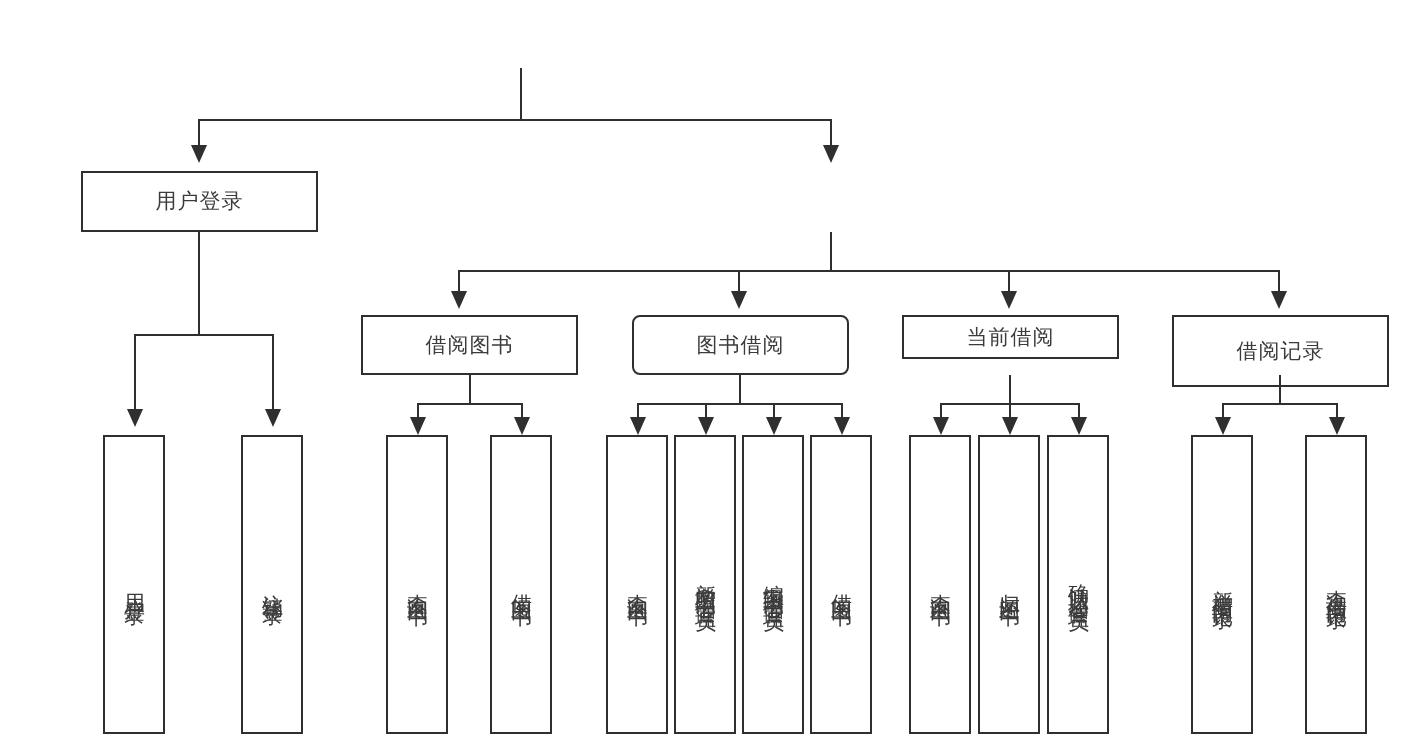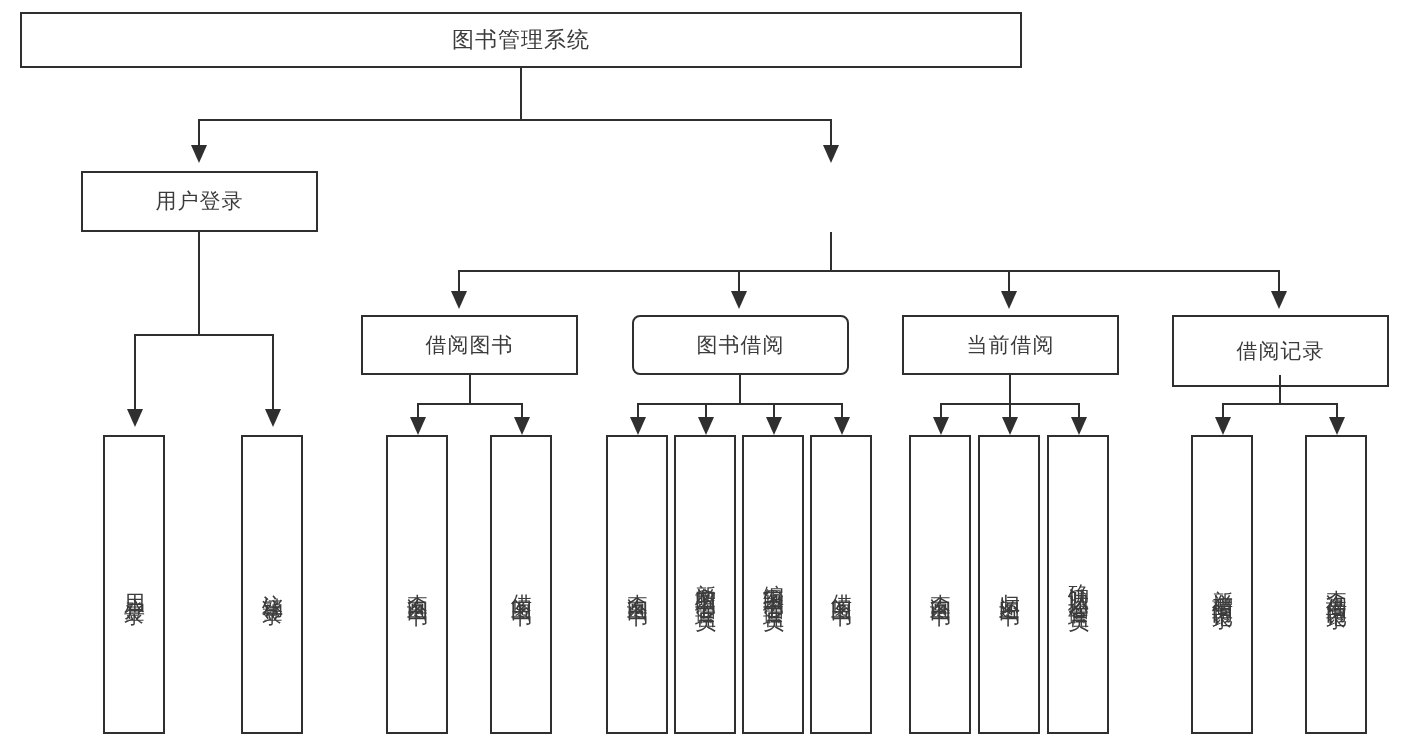--- a/index.html
+++ b/index.html
@@ -68,23 +68,20 @@
     letter-spacing:1px;
     white-space:nowrap;
     user-select:none;
   }
 </style>
 </head>
 <body>
 
 <div id="stage">
 
-  <div class="node h root" style="left:20px;top:12px;width:1002px;height:56px;">
-    <span class="lbl">图书管理系统</span>
-  </div>
 
   <div class="edge vert" style="left:520px;top:68px;height:52px;"></div>
 
   <div class="edge horz" style="left:198px;top:119px;width:634px;"></div>
   <div class="edge vert" style="left:198px;top:119px;height:26px;"></div>
   <div class="arrow" style="left:191px;top:145px;"></div>
   <div class="edge vert" style="left:830px;top:119px;height:26px;"></div>
   <div class="arrow" style="left:823px;top:145px;"></div>
 
   <div class="node h" style="left:81px;top:171px;width:237px;height:61px;">
@@ -108,21 +105,21 @@
   <div class="arrow" style="left:1001px;top:291px;"></div>
   <div class="edge vert" style="left:1278px;top:270px;height:21px;"></div>
   <div class="arrow" style="left:1271px;top:291px;"></div>
 
   <div class="node h" style="left:361px;top:315px;width:217px;height:60px;">
     <span class="lbl">借阅图书</span>
   </div>
   <div class="node h" style="left:632px;top:315px;width:217px;height:60px;border-radius:8px;">
     <span class="lbl">图书借阅</span>
   </div>
-  <div class="node h" style="left:902px;top:315px;width:217px;height:60px;">
+  <div class="node h" style="left:902px;top:315px;width:217px;height:44px;">
     <span class="lbl">当前借阅</span>
   </div>
   <div class="node h" style="left:1172px;top:315px;width:217px;height:72px;">
     <span class="lbl">借阅记录</span>
   </div>
 
   <div class="edge vert" style="left:469px;top:375px;height:29px;"></div>
   <div class="edge horz" style="left:417px;top:403px;width:106px;"></div>
   <div class="edge vert" style="left:417px;top:403px;height:14px;"></div>
   <div class="arrow" style="left:410px;top:417px;"></div>

